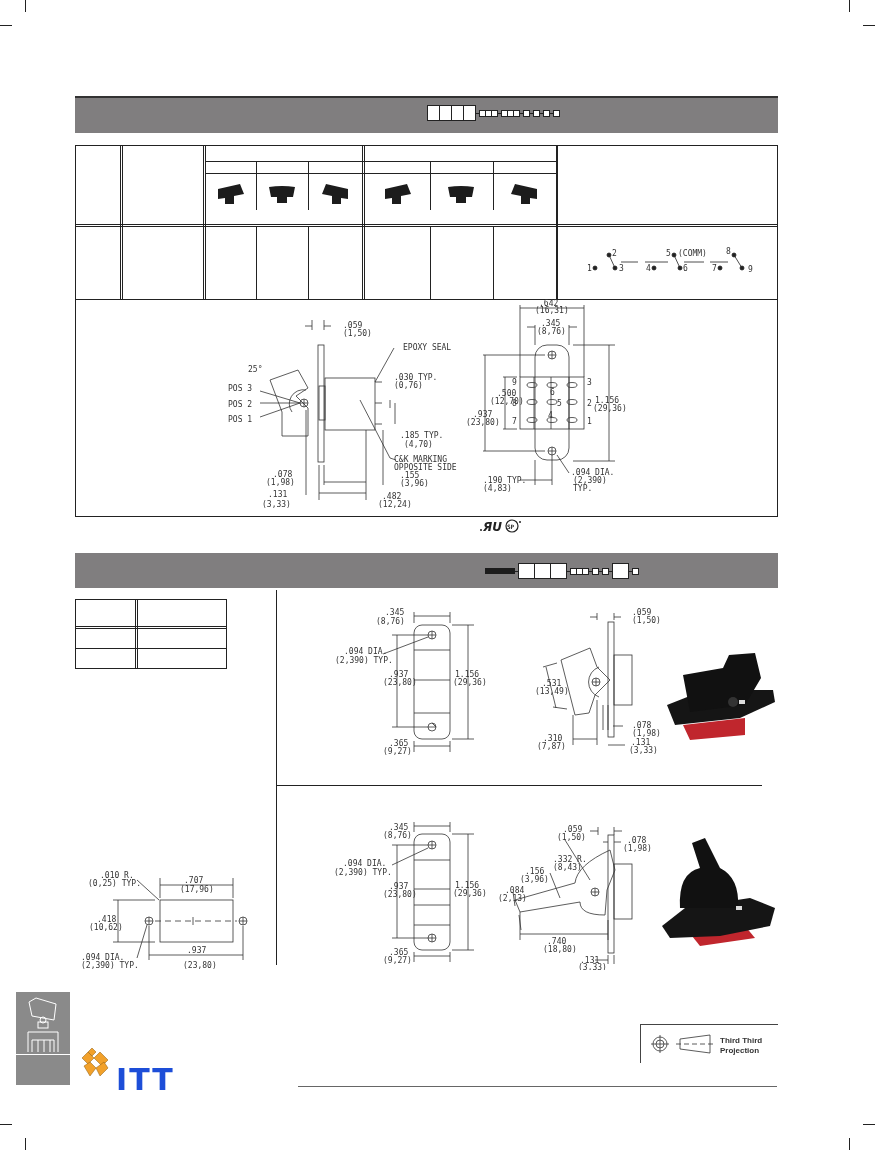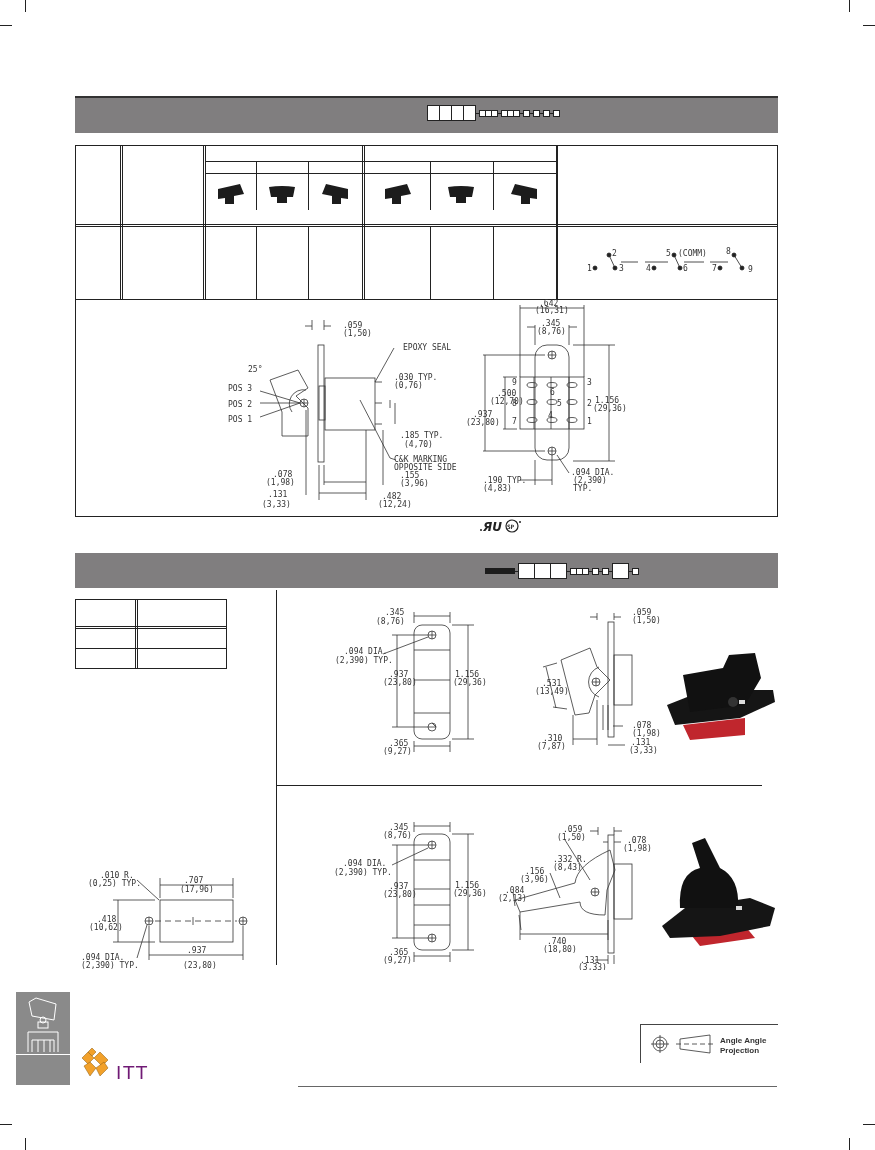--- a/index.html
+++ b/index.html
@@ -9,21 +9,21 @@
   .band { position:absolute; left:75px; width:703px; background:#807e7f; border-top:2px solid #333; }
   .codebox { position:absolute; display:flex; align-items:center; }
   .cb-big { width:11px; height:14px; border:1px solid #222; background:#fff; margin-left:-1px; }
   .cb-sm { width:5px; height:5px; border:1px solid #222; background:#fff; margin-left:-1px; }
   .cb-dash { width:3px; height:1px; background:#222; }
   .cb-black { width:30px; height:6px; background:#1c1c1c; }
   .tbl-top { position:absolute; left:75px; top:145px; width:703px; height:372px; border:1px solid #222; box-sizing:border-box; }
   .vline { position:absolute; width:1px; background:#222; }
   .hline { position:absolute; height:1px; background:#222; }
   svg text { font-family:"DejaVu Sans Mono", monospace; font-size:8px; fill:#333; }
-  .itt { font-family:"DejaVu Sans", sans-serif; font-weight:normal; font-size:18px; letter-spacing:2px; color:#701a75; }
+  .itt { font-family:"DejaVu Sans", sans-serif; font-weight:bold; font-size:30px; letter-spacing:2px; color:#1d4ed8; }
   .proj-label { font-family:"Liberation Sans", sans-serif; font-size:8px; font-weight:bold; color:#333; line-height:10px; }
 </style>
 </head>
 <body>
 
 <div class="crop" style="left:25px;top:0;width:1px;height:12px;"></div>
 <div class="crop" style="left:0;top:25px;width:12px;height:1px;"></div>
 <div class="crop" style="left:849px;top:0;width:1px;height:12px;"></div>
 <div class="crop" style="left:863px;top:25px;width:12px;height:1px;"></div>
 <div class="crop" style="left:25px;top:1138px;width:1px;height:12px;"></div>
@@ -540,17 +540,17 @@
   <g fill="none" stroke="#333" stroke-width="0.8">
     <circle cx="10" cy="11" r="7"></circle>
       <circle cx="10" cy="11" r="4"></circle>
     <line x1="1" y1="11" x2="19" y2="11"></line>
       <line x1="10" y1="2" x2="10" y2="20"></line>
     <path d="M30,6 L60,2 L60,20 L30,16 Z"></path>
     <line x1="26" y1="11" x2="64" y2="11" stroke-dasharray="5,3"></line>
   </g>
 </svg>
 <div class="abs proj-label" style="left:720px;top:1036px;">
-  <div>Angle Angle</div>
+  <div>Third Third</div>
   <div>Projection</div>
 </div>
 
 <div class="hline" style="left:298px;top:1086px;width:479px;background:#666;"></div>
 
 </body></html>

